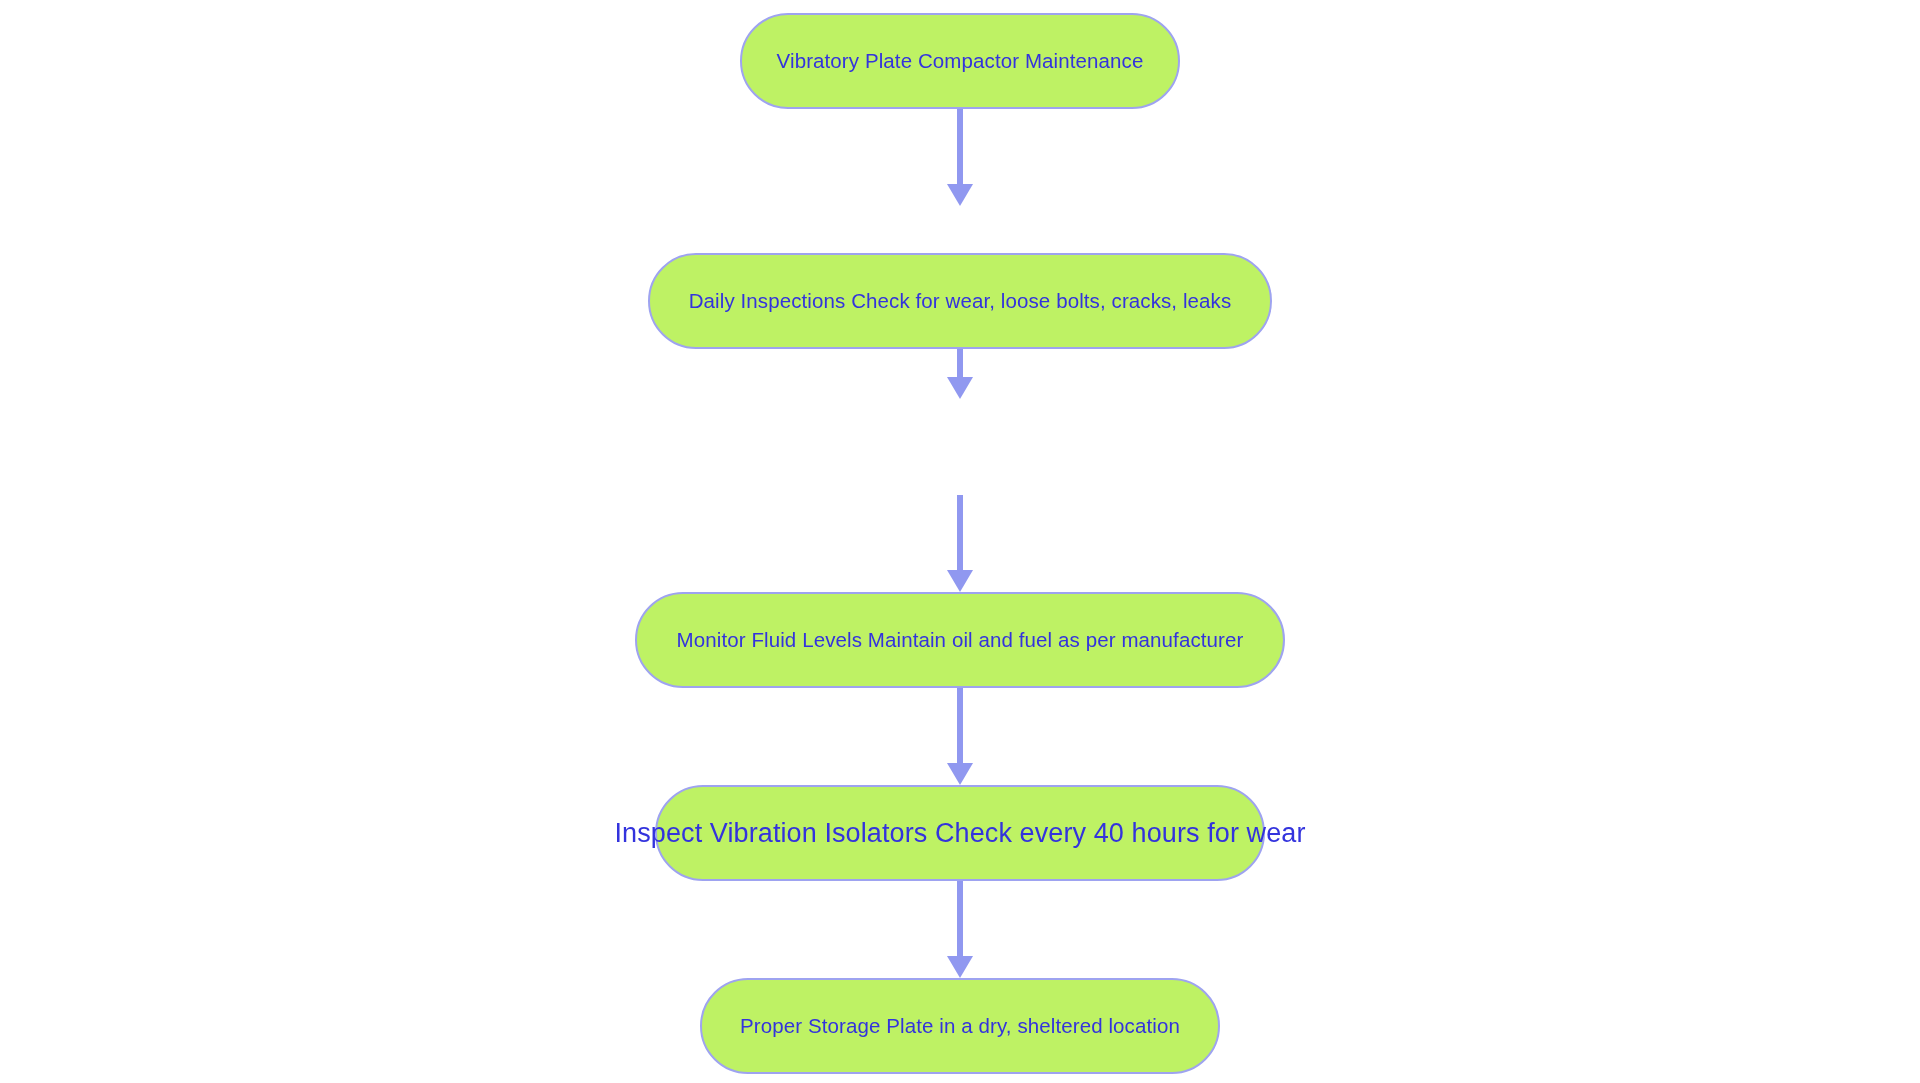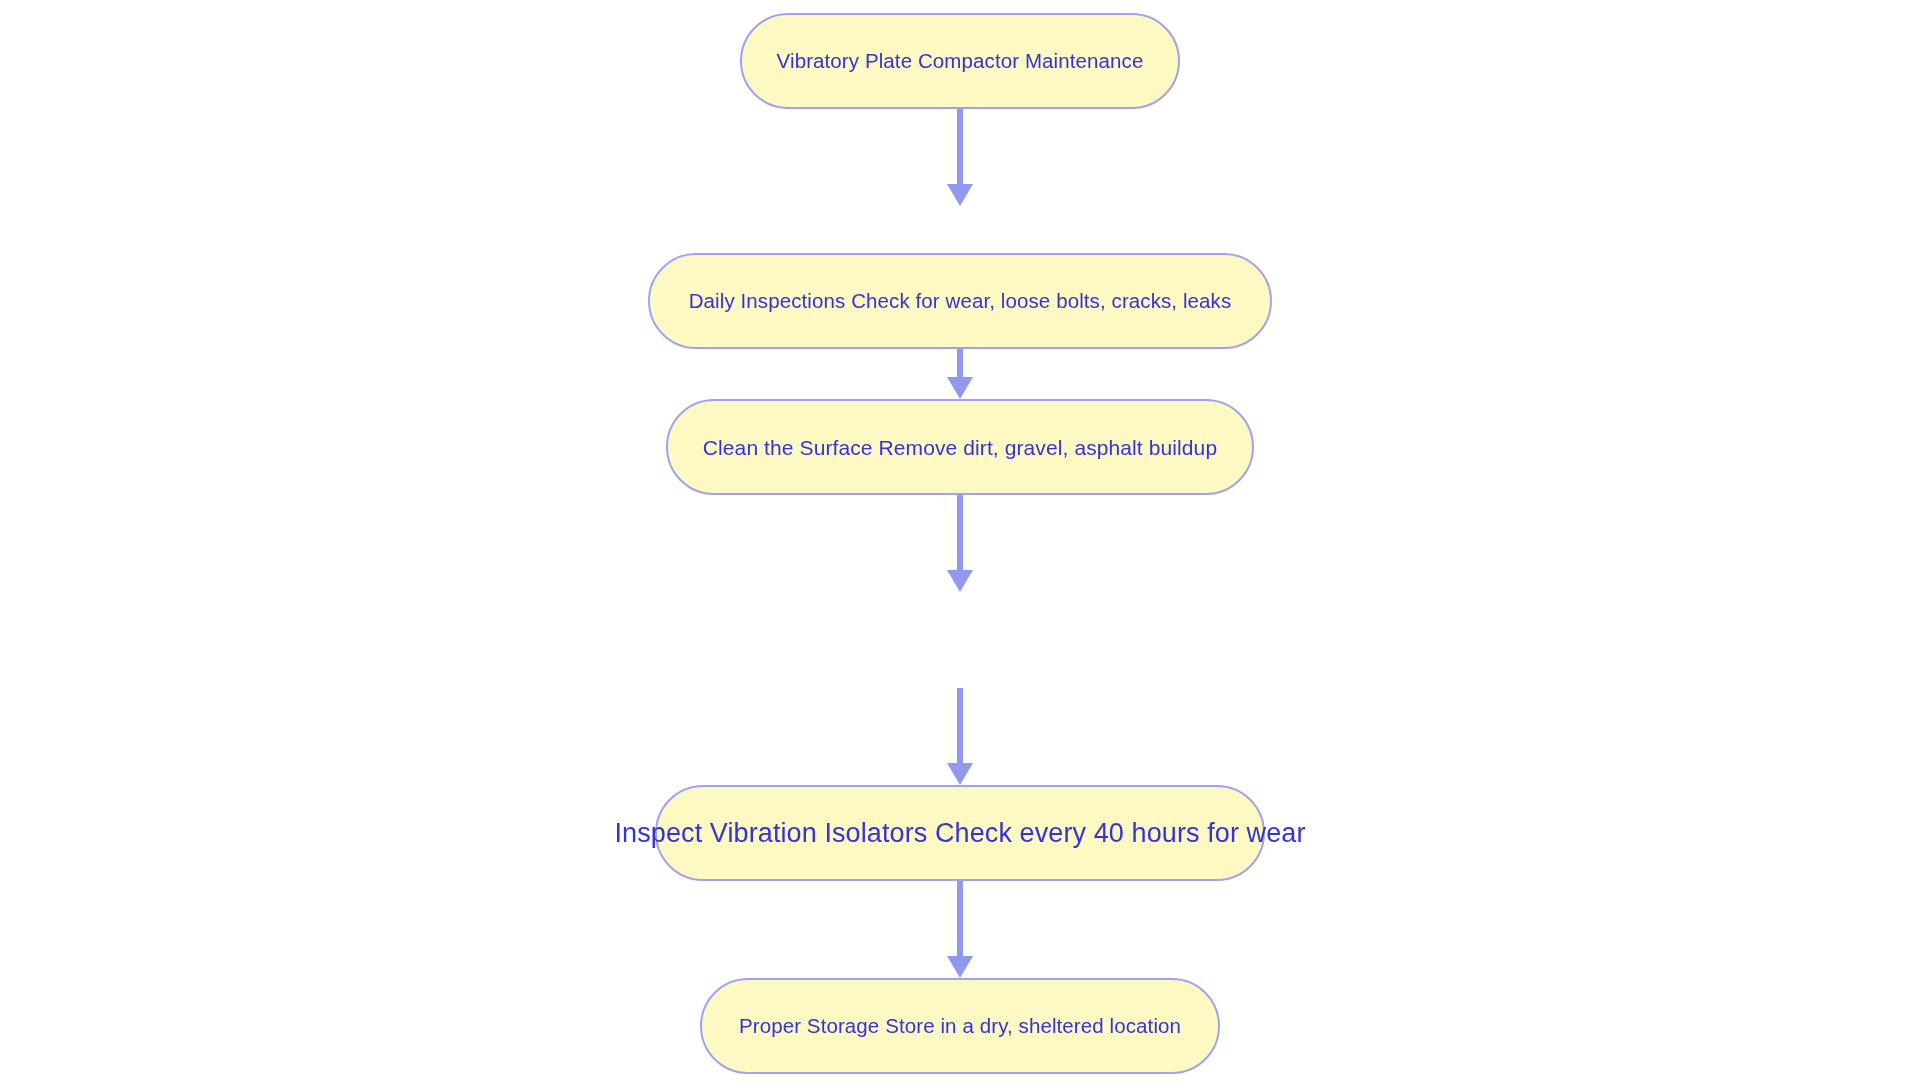--- a/index.html
+++ b/index.html
@@ -25,21 +25,21 @@
   
   .node {
     position: absolute;
     left: 50%;
     transform: translateX(-50%);
     box-sizing: border-box;
     height: 96px;
     display: flex;
     align-items: center;
     justify-content: center;
-    background: #fef9c3;
+    background: #bef264;
     border: 2px solid #9ea3f0;
     border-radius: 48px;
     padding: 0 34px;
     white-space: nowrap;
   }
 
   .node-label {
     font-family: "Liberation Sans", sans-serif;
     font-size: 27px;
     font-weight: 400;
@@ -98,22 +98,22 @@
         <rect x="17" y="0" width="6" height="75" fill="#9098f0"></rect>
         <polygon points="7,75 33,75 20,97" fill="#9098f0"></polygon>
       </svg>
     </div>
     <div class="node" style="top: 13px; width: 440px;">
       <span class="node-label" style="font-size: 20.5px;">Vibratory Plate Compactor Maintenance</span>
     </div>
     <div class="node" style="top: 206px; width: 624px; margin-top: 47px;">
       <span class="node-label" style="font-size: 20.5px;">Daily Inspections Check for wear, loose bolts, cracks, leaks</span>
     </div>
-    <div class="node" style="top: 399px; width: 588px;">
-      <span class="node-label" style="font-size: 21px;">Clean the Surface Remove dirt, gravel, asphalt buildup</span>
+    <div class="node" style="top: 592px; width: 650px;">
+      <span class="node-label" style="font-size: 20.5px;">Monitor Fluid Levels Maintain oil and fuel as per manufacturer</span>
     </div>
     <div class="node" style="top: 785px; width: 610px;">
       <span class="node-label" style="font-size: 27px;">Inspect Vibration Isolators Check every 40 hours for wear</span>
     </div>
     <div class="node" style="top: 978px; width: 520px;">
-      <span class="node-label" style="font-size: 20.5px;">Proper Storage Store in a dry, sheltered location</span>
+      <span class="node-label" style="font-size: 20.5px;">Proper Storage Plate in a dry, sheltered location</span>
     </div>
   </div>
 
 </body></html>

